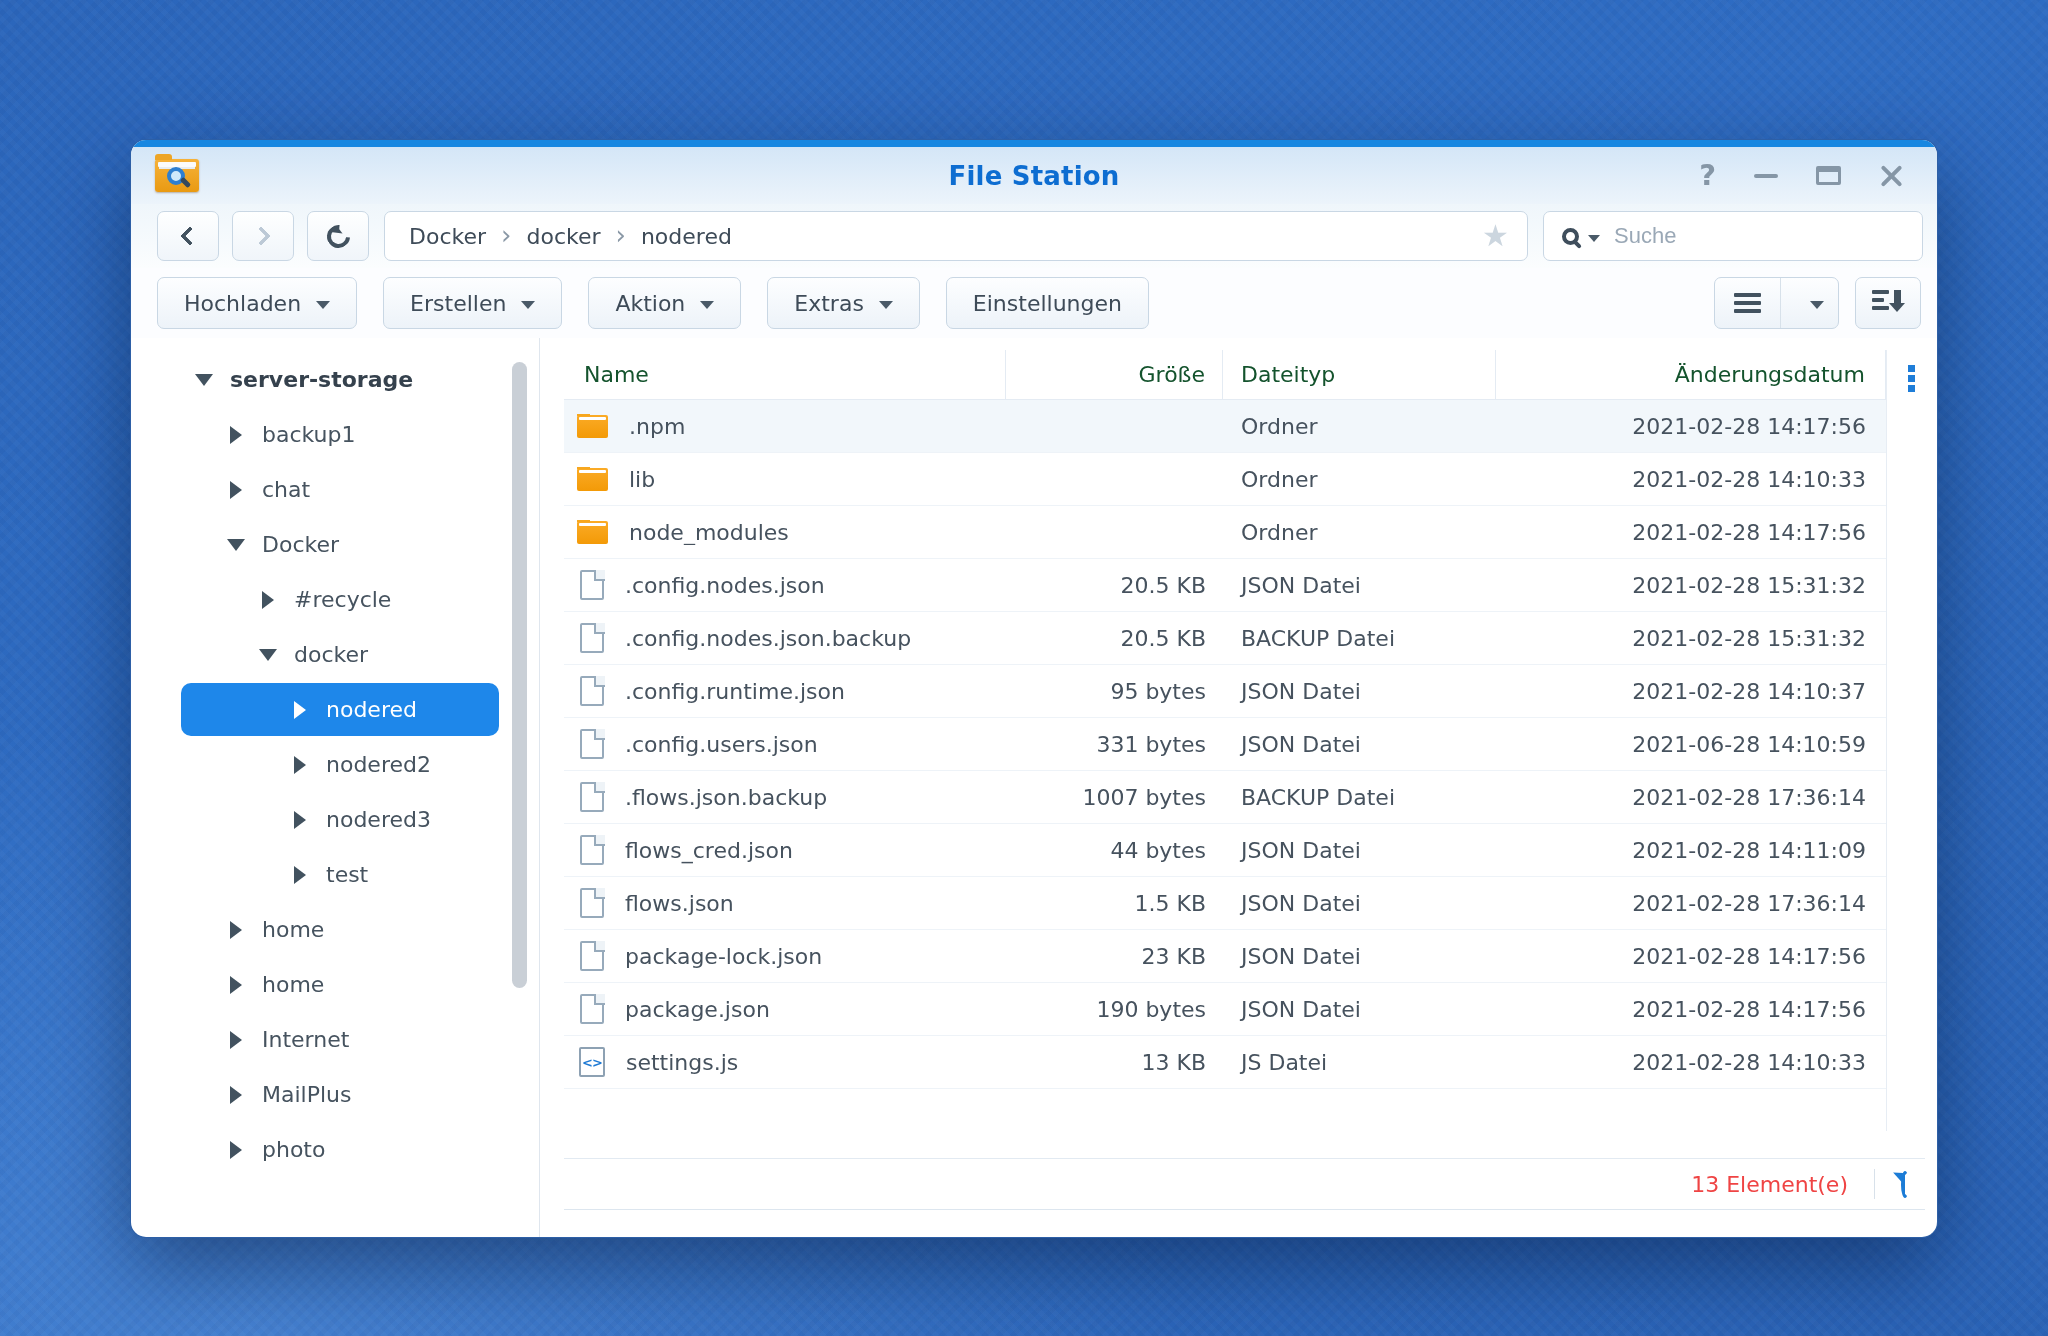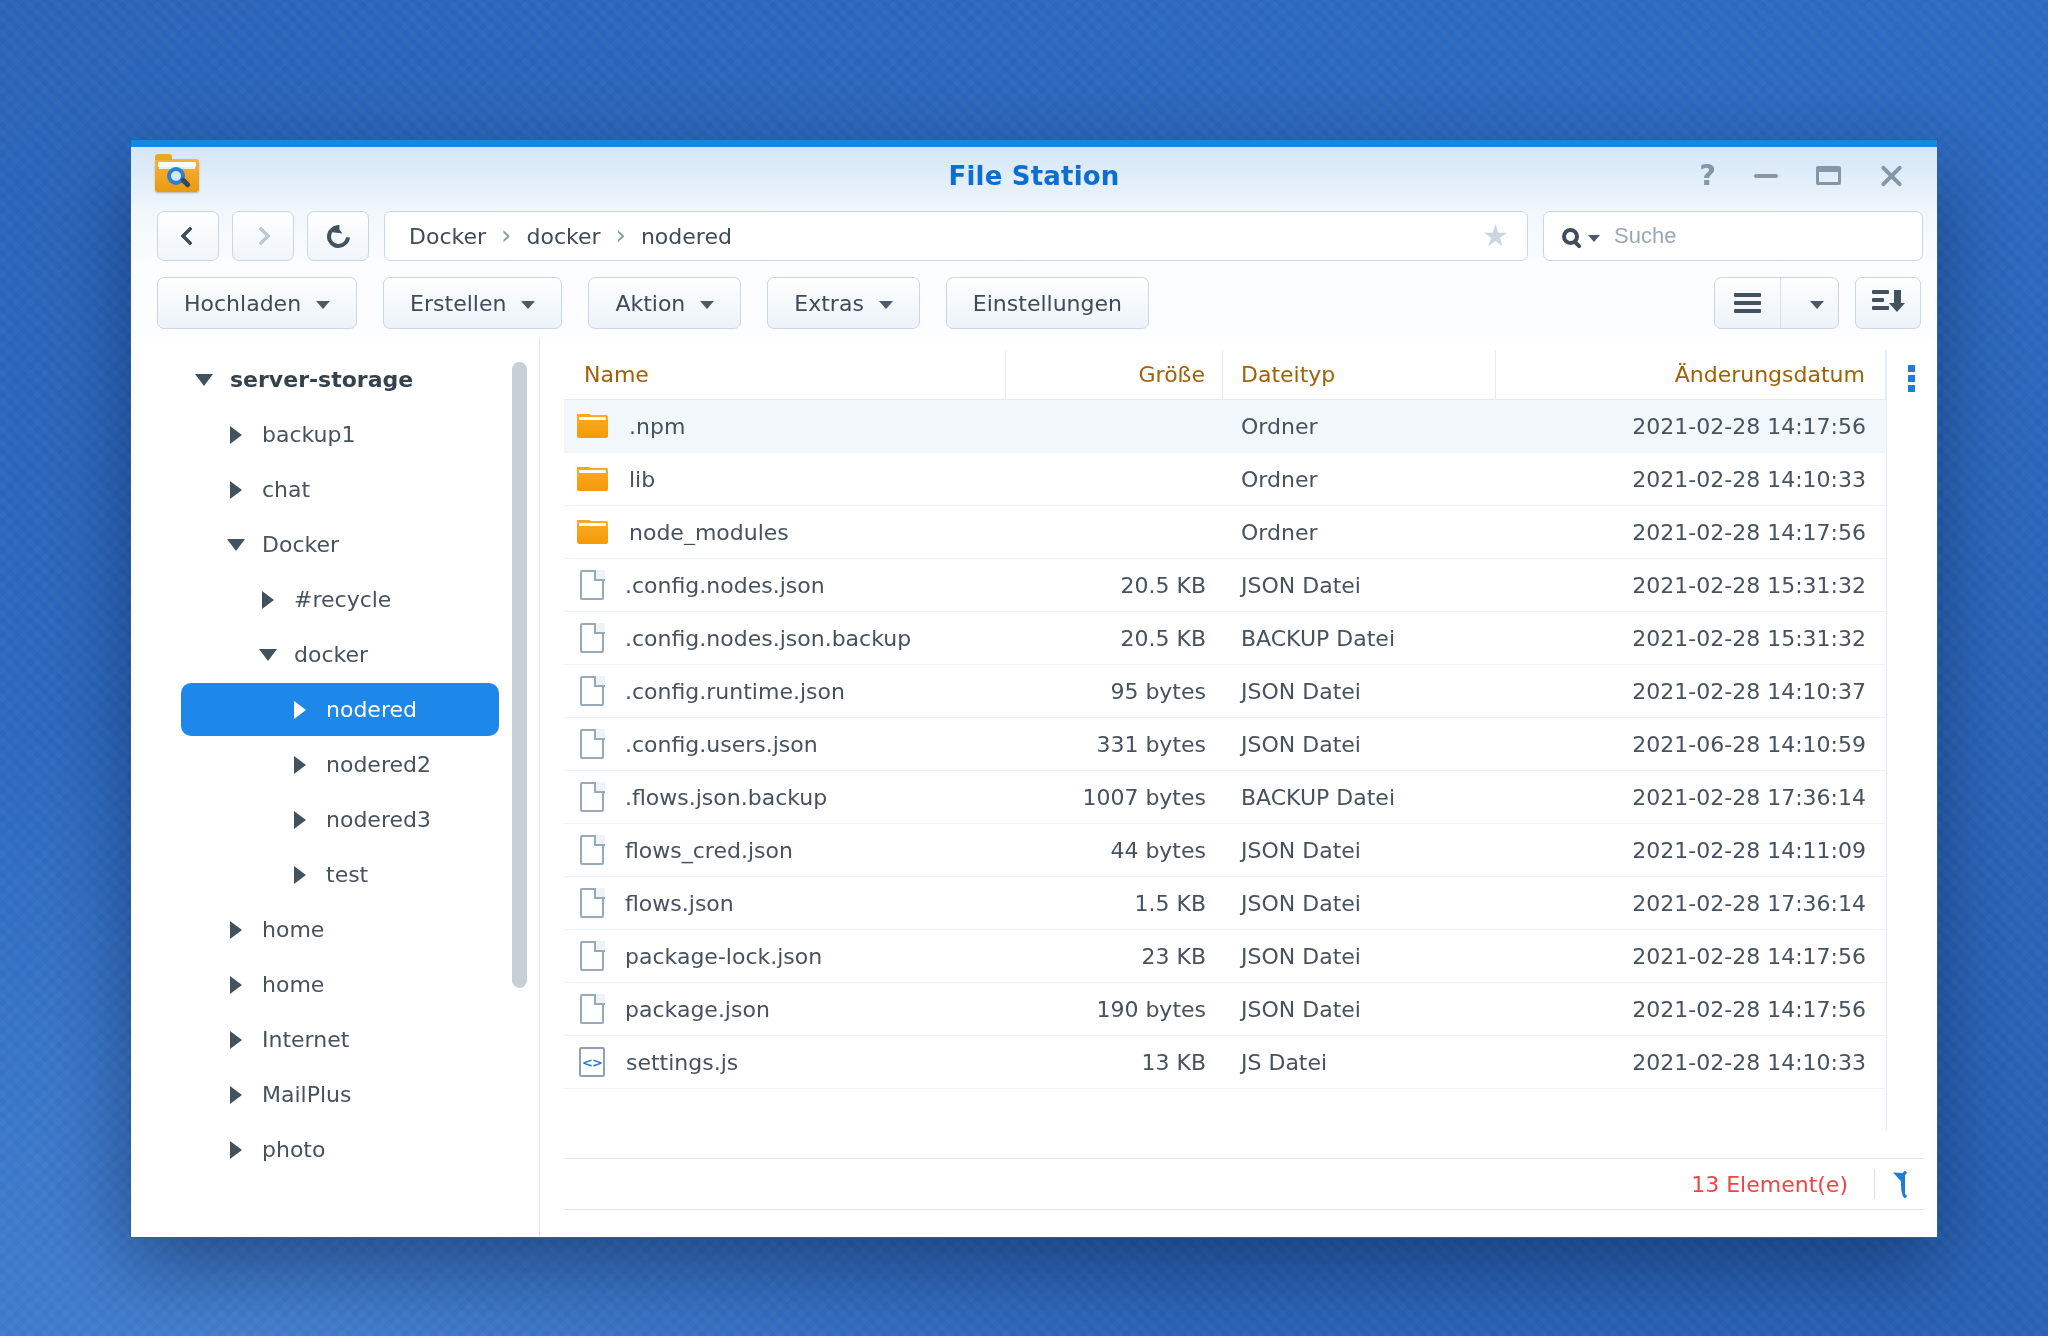--- a/index.html
+++ b/index.html
@@ -14,21 +14,21 @@
   body::before{ 
     content:""; position:absolute; inset:0;
     background:
       repeating-linear-gradient(45deg, rgba(255,255,255,.025) 0 5px, rgba(255,255,255,0) 5px 10px),
       repeating-linear-gradient(-45deg, rgba(0,0,40,.03) 0 5px, rgba(0,0,40,0) 5px 10px);
   }
 
   
   .window{
     position:absolute; left:131px; top:140px; width:1806px; height:1097px;
-    border-radius:0; overflow:hidden; background:#fff;
+    border-radius:15px; overflow:hidden; background:#fff;
     box-shadow:0 0 0 1px #2d5fa6, 0 30px 80px rgba(4,24,60,.5);
     display:flex; flex-direction:column;
   }
   .win-strip{ height:7px; background:#1787e1; flex:0 0 auto; }
 
   
   .titlebar{ height:57px; flex:0 0 auto; position:relative;
     background:linear-gradient(#d4e6f7,#ecf4fb); display:flex; align-items:center; }
   .app-icon{ position:absolute; left:24px; top:8px; width:46px; height:38px; }
   .app-folder{ position:absolute; left:0; top:4px; width:44px; height:33px; border-radius:3px;
@@ -121,21 +121,21 @@
   .tree-item.selected .tlabel{ color:#fff; }
   .tree-item.selected .arr-r{ border-left-color:#fff; }
   .sb-scroll{ position:absolute; top:24px; right:12px; width:15px; height:626px; border-radius:8px; background:#c9cfd6; }
 
   
   .main{ flex:1; position:relative; padding:12px 0 0 24px; min-width:0; }
   .gutter-line{ position:absolute; top:12px; bottom:106px; right:50px; width:1px; background:#e7edf4; }
   .opt-dots{ position:absolute; top:27px; right:22px; width:7px; display:flex; flex-direction:column; gap:3px; }
   .opt-dots i{ height:7px; background:#1e7dd8; }
   .thead,.trow{ display:grid; grid-template-columns:442px 217px 273px 390px; width:1322px; align-items:center; }
-  .thead{ height:50px; font-size:22px; color:#a16207; border-bottom:1px solid #e4ebf3; }
+  .thead{ height:50px; font-size:22px; color:#14532d; border-bottom:1px solid #e4ebf3; }
   .thead > div{ height:100%; display:flex; align-items:center; border-right:1px solid #e4ebf3; }
   .th-name{ padding-left:20px; }
   .th-size{ justify-content:flex-end; padding-right:17px; }
   .th-type{ padding-left:18px; }
   .th-date{ justify-content:flex-end; padding-right:20px; }
   .trow{ height:53px; font-size:22px; color:#46525e; border-bottom:1px solid #eef3f8; }
   .trow.shaded{ background:#f2f7fb; }
   .c-name{ display:flex; align-items:center; gap:21px; padding-left:13px; white-space:nowrap; overflow:hidden; }
   .c-size{ text-align:right; padding-right:17px; white-space:nowrap; }
   .c-type{ padding-left:18px; white-space:nowrap; }

